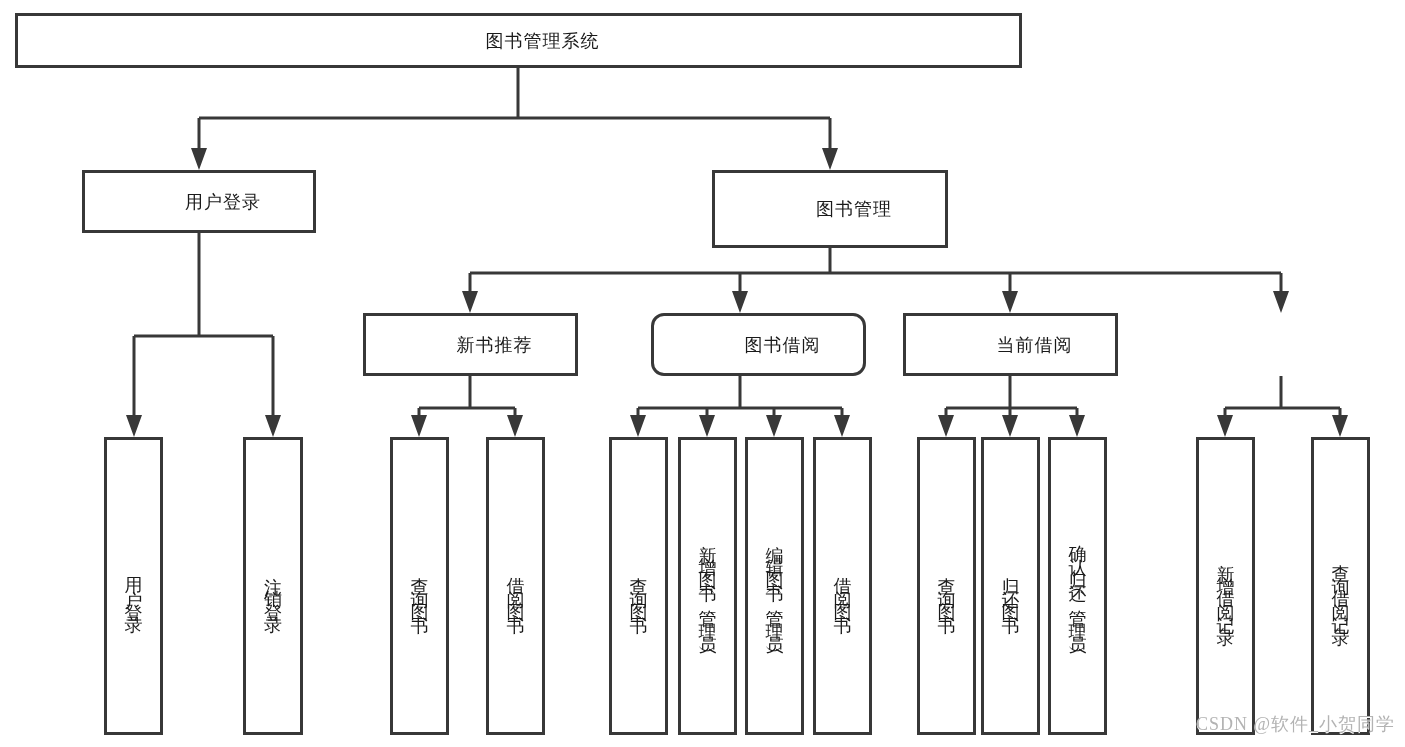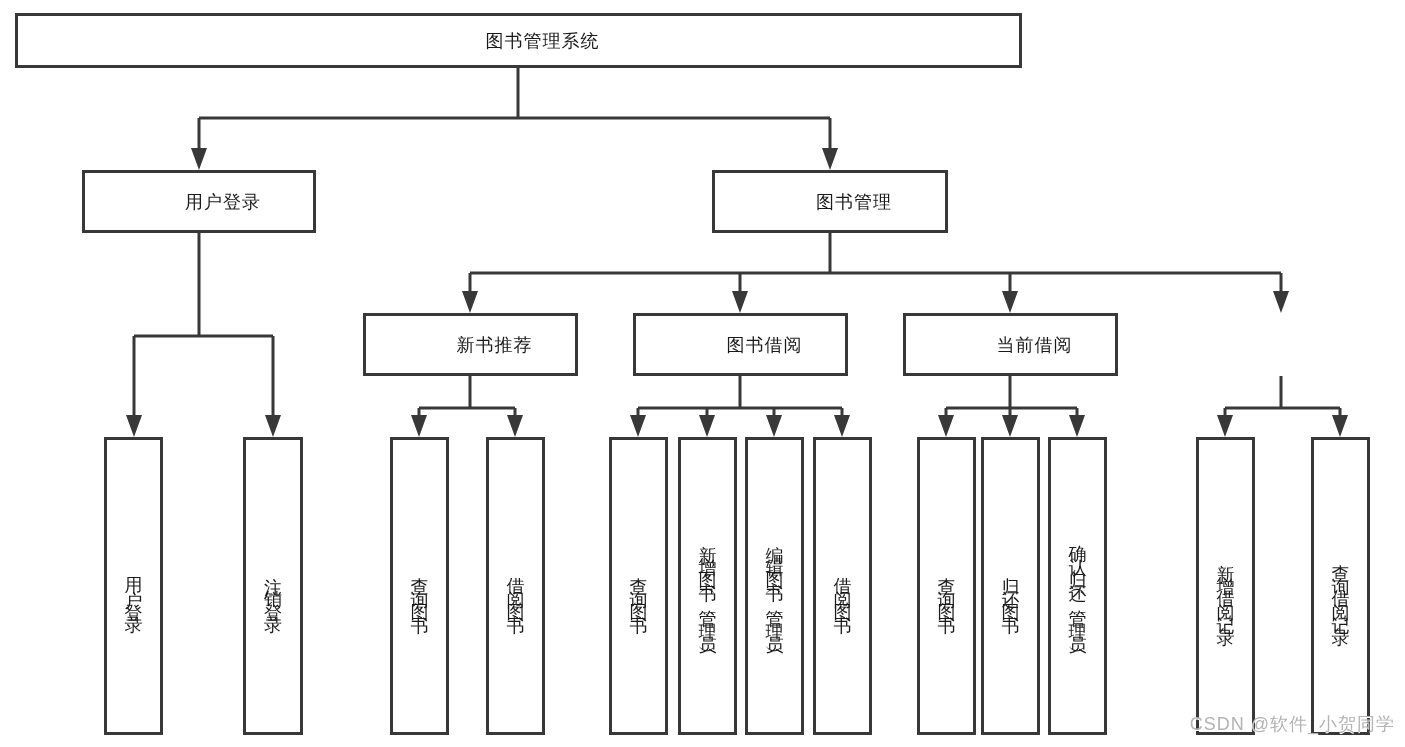--- a/index.html
+++ b/index.html
@@ -49,20 +49,21 @@
   #watermark {
     position: absolute;
     z-index: 3;
     right: 10px;
     top: 712px;
     font-size: 18px;
     letter-spacing: 1px;
     color: #b3b3b3;
     text-shadow: 0 1px 0 #ffffff;
     white-space: nowrap;
+    font-family: Liberation Serif, serif;
   }
 </style>
 </head>
 <body>
 
 <div id="stage">
 
   <svg id="connectors" viewBox="0 0 1405 747" xmlns="http://www.w3.org/2000/svg" aria-hidden="true">
 
     <path fill="none" stroke="#383838" stroke-width="3" d="
@@ -92,24 +93,24 @@
       M938 415 L954 415 L946 437 Z
       M1002 415 L1018 415 L1010 437 Z
       M1069 415 L1085 415 L1077 437 Z
       M1217 415 L1233 415 L1225 437 Z
       M1332 415 L1348 415 L1340 437 Z"></path>
   </svg>
 
   <div class="box h" style="left:15px; top:13px; width:1007px; height:55px;">图书管理系统</div>
 
   <div class="box h" style="left:82px; top:170px; width:234px; height:63px;">用户登录</div>
-  <div class="box h" style="left:712px; top:170px; width:236px; height:63px;">图书管理</div>
+  <div class="box h" style="left:712px; top:170px; width:236px; height:78px;">图书管理</div>
 
   <div class="box h" style="left:363px; top:313px; width:215px; height:63px;">新书推荐</div>
-  <div class="box h" style="left:633px; top:313px; width:215px; height:63px;">图书借阅</div>
+  <div class="box h" style="left:651px; top:313px; width:215px; height:63px;border-radius:13px;">图书借阅</div>
   <div class="box h" style="left:903px; top:313px; width:215px; height:63px;text-align:right;">当前借阅</div>
 
   <div class="box v" style="left:104px; top:437px; width:59px; height:298px;">用户登录</div>
   <div class="box v" style="left:243px; top:437px; width:60px; height:298px;">注销登录</div>
 
   <div class="box v" style="left:390px; top:437px; width:59px; height:298px;">查询图书</div>
   <div class="box v" style="left:486px; top:437px; width:59px; height:298px;">借阅图书</div>
 
   <div class="box v" style="left:609px; top:437px; width:59px; height:298px;">查询图书</div>
   <div class="box v" style="left:678px; top:437px; width:59px; height:298px;">新增图书（管理员）</div>

